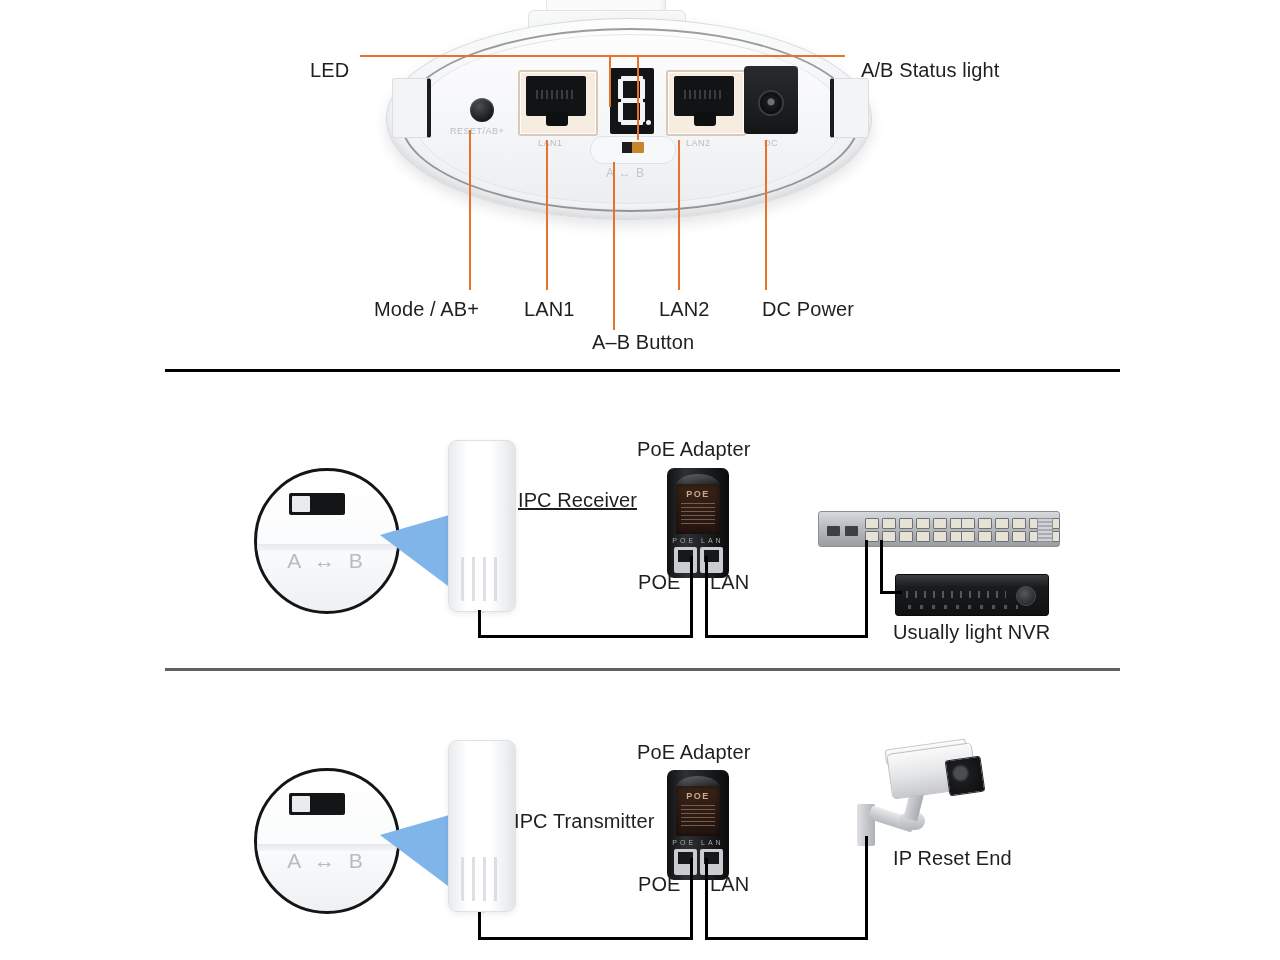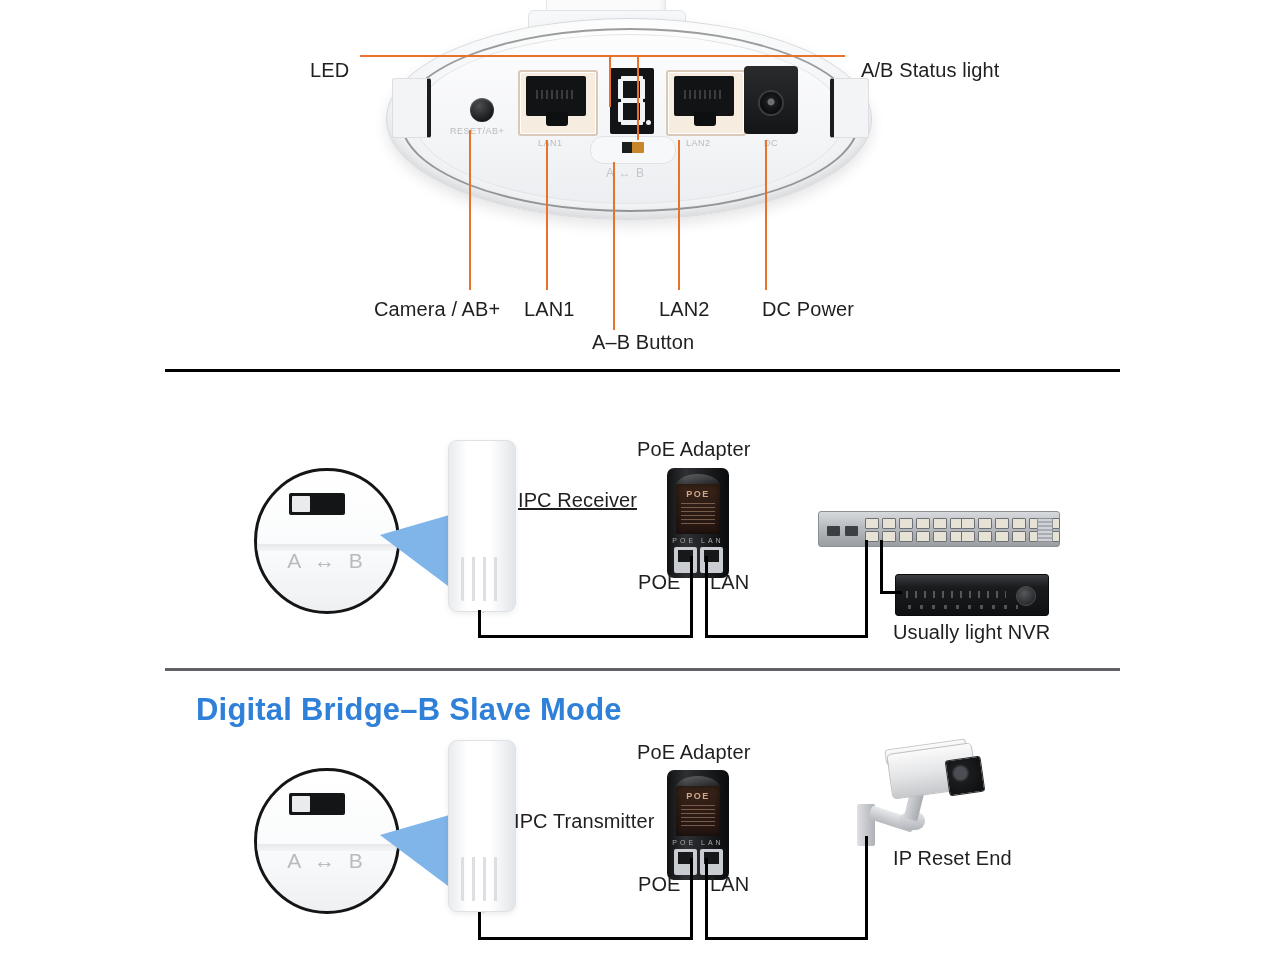--- a/index.html
+++ b/index.html
@@ -347,21 +347,21 @@
 
   <div class="abs lbl" style="left:310px;top:59px;">LED</div>
   <div class="abs lbl" style="left:861px;top:59px;">A/B Status light</div>
 
   <div class="abs lead lead-v" style="left:469px;top:130px;height:160px;"></div>
   <div class="abs lead lead-v" style="left:546px;top:140px;height:150px;"></div>
   <div class="abs lead lead-v" style="left:613px;top:162px;height:168px;"></div>
   <div class="abs lead lead-v" style="left:678px;top:140px;height:150px;"></div>
   <div class="abs lead lead-v" style="left:765px;top:140px;height:150px;"></div>
 
-  <div class="abs lbl" style="left:374px;top:298px;">Camera / AB+</div>
+  <div class="abs lbl" style="left:374px;top:298px;">Mode / AB+</div>
   <div class="abs lbl" style="left:524px;top:298px;">LAN1</div>
   <div class="abs lbl" style="left:592px;top:331px;">A–B Button</div>
   <div class="abs lbl" style="left:659px;top:298px;">LAN2</div>
   <div class="abs lbl" style="left:762px;top:298px;">DC Power</div>
 
   <div class="abs divider" style="left:165px;top:369px;width:955px;"></div>
 
 
   <div class="abs mag" style="left:254px;top:468px;">
     <span class="seam"></span>
@@ -448,21 +448,20 @@
 
   <div class="abs cable cable-v" style="left:705px;top:556px;height:80px;"></div>
   <div class="abs cable cable-h" style="left:705px;top:635px;width:163px;"></div>
   <div class="abs cable cable-v" style="left:865px;top:540px;height:98px;"></div>
 
   <div class="abs cable cable-v" style="left:880px;top:540px;height:53px;"></div>
   <div class="abs cable cable-h" style="left:880px;top:591px;width:22px;"></div>
 
   <div class="abs divider grey" style="left:165px;top:668px;width:955px;"></div>
 
-  <div class="abs heading" style="left:196px;top:692px;">Digital Bridge–B Slave Mode</div>
 
   <div class="abs mag" style="left:254px;top:768px;">
     <span class="seam"></span>
     <span class="dipbox"></span>
     <span class="abtxt">A ↔ B</span>
   </div>
   <svg class="abs" style="left:380px;top:805px;" width="110" height="115">
     <polygon points="0,30 104,108 104,0" fill="#7fb5e8"></polygon>
   </svg>
 

